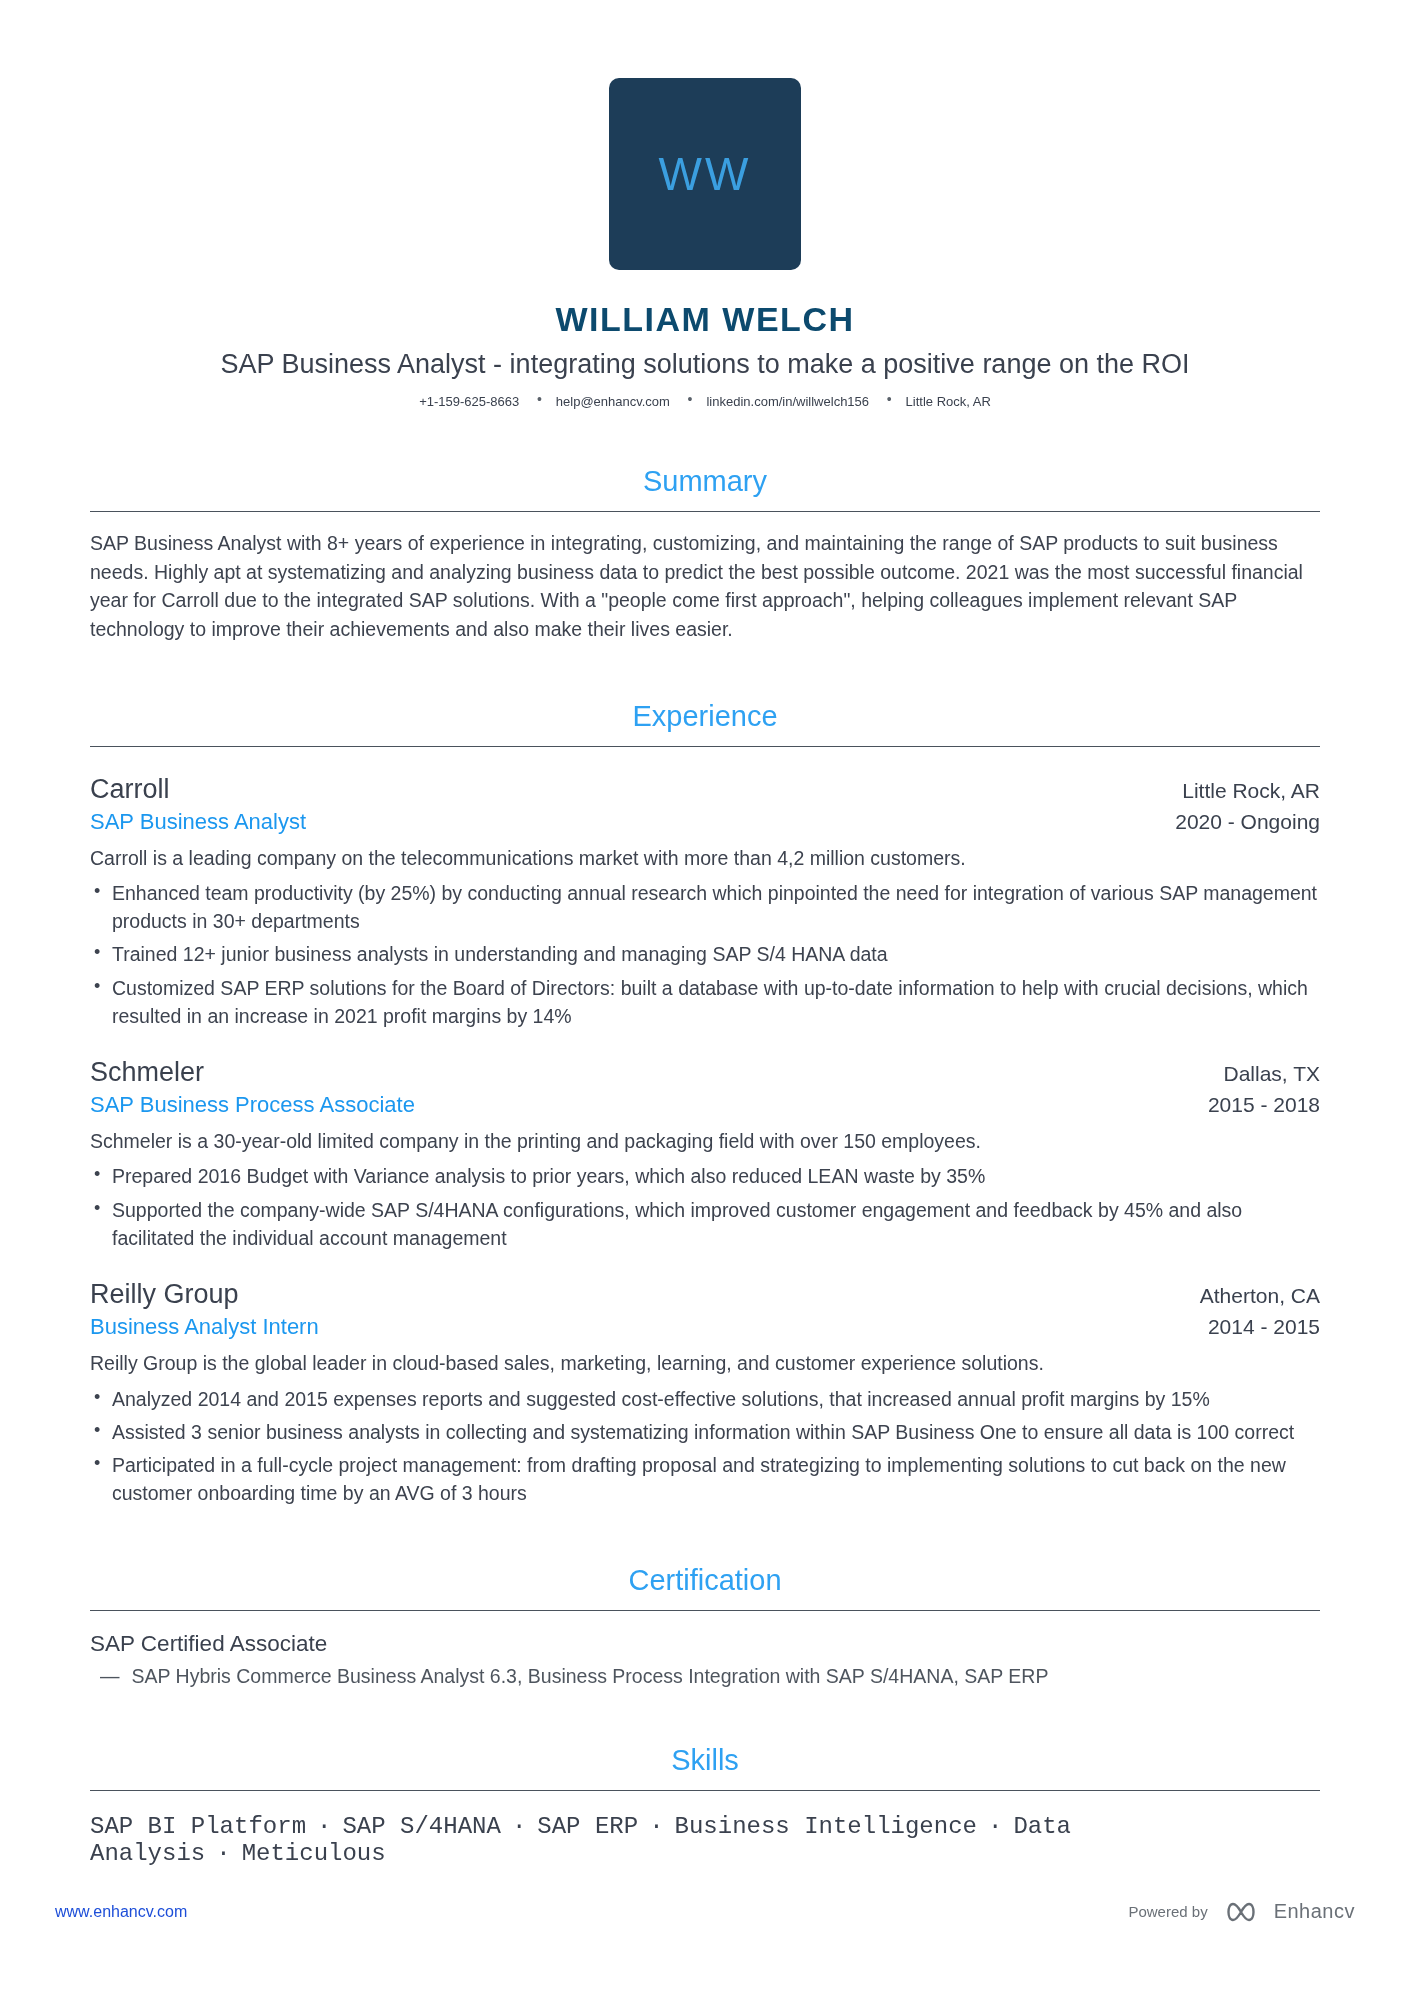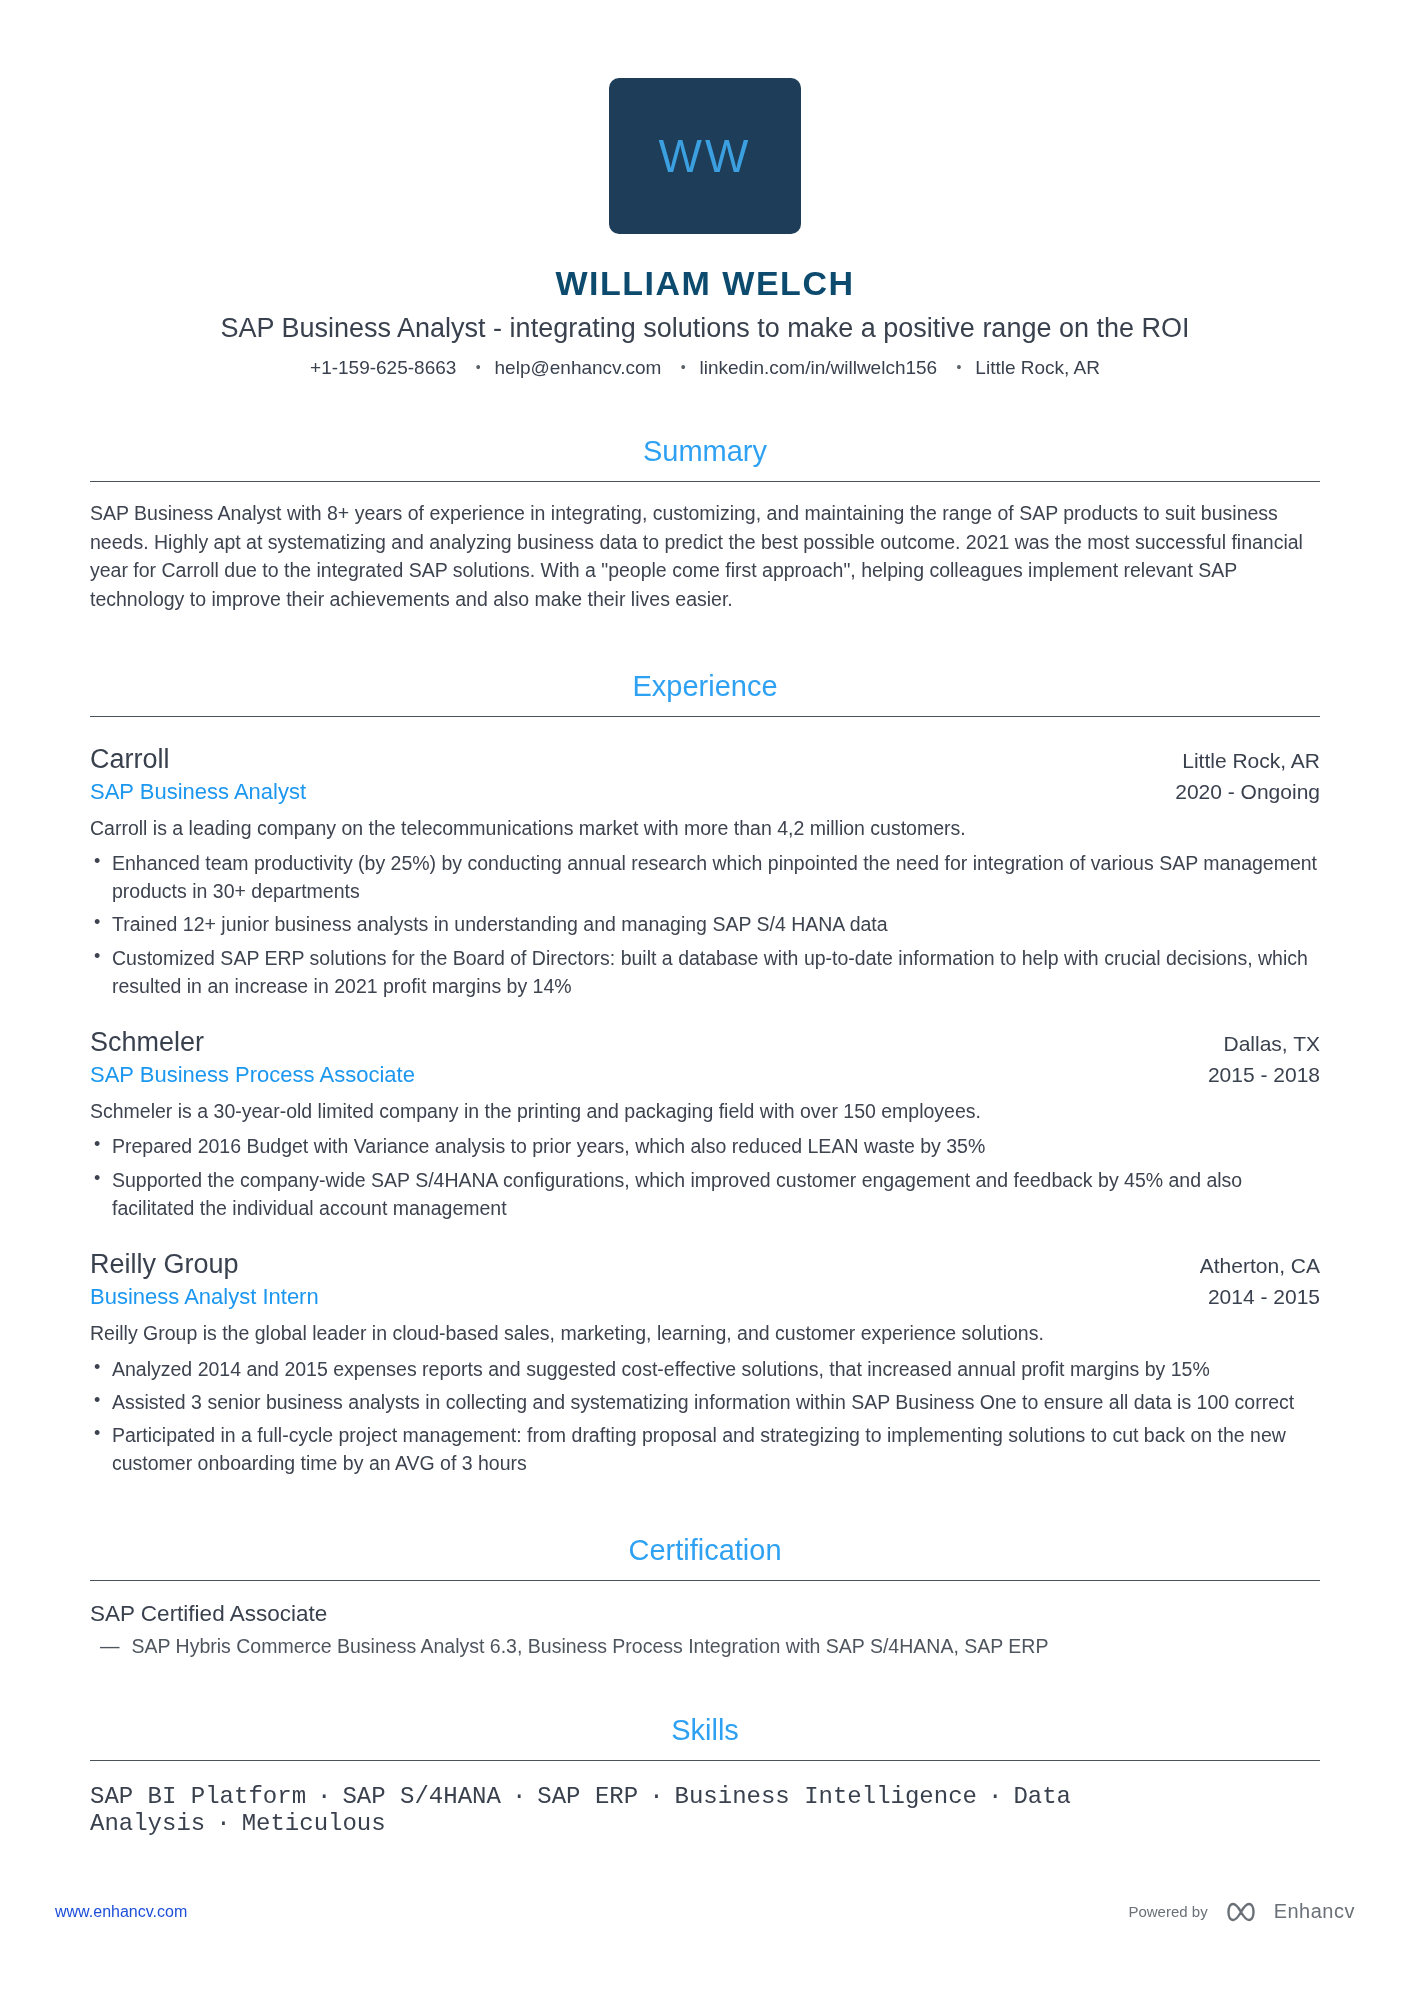--- a/index.html
+++ b/index.html
@@ -10,21 +10,21 @@
     background: #ffffff;
     font-family: "Liberation Sans", sans-serif;
     color: #3d434f;
     position: relative;
   }
   .page { padding: 0 90px; }
 
   
   .header { text-align: center; }
   .avatar {
-    width: 192px; height: 156px;
+    width: 192px; height: 192px;
     margin: 78px auto 4px;
     background: #1d3d58;
     border-radius: 10px;
     display: flex; align-items: center; justify-content: center;
   }
   .avatar span {
     color: #3b9fe0;
     font-size: 46px;
     letter-spacing: 3px;
   }
@@ -35,21 +35,21 @@
     letter-spacing: 1.5px;
     color: #0c4a6e;
   }
   .cand-title {
     margin-top: 10px;
     font-size: 27px;
     color: #3a414e;
   }
   .contact {
     margin-top: 13px;
-    font-size: 19px;
+    font-size: 13px;
     color: #3a414e;
   }
   .contact-item:not(:first-child)::before {
     content: "•";
     color: #596069;
     font-size: 14px;
     margin: 0 14px;
     position: relative; top: -2px;
   }
 

